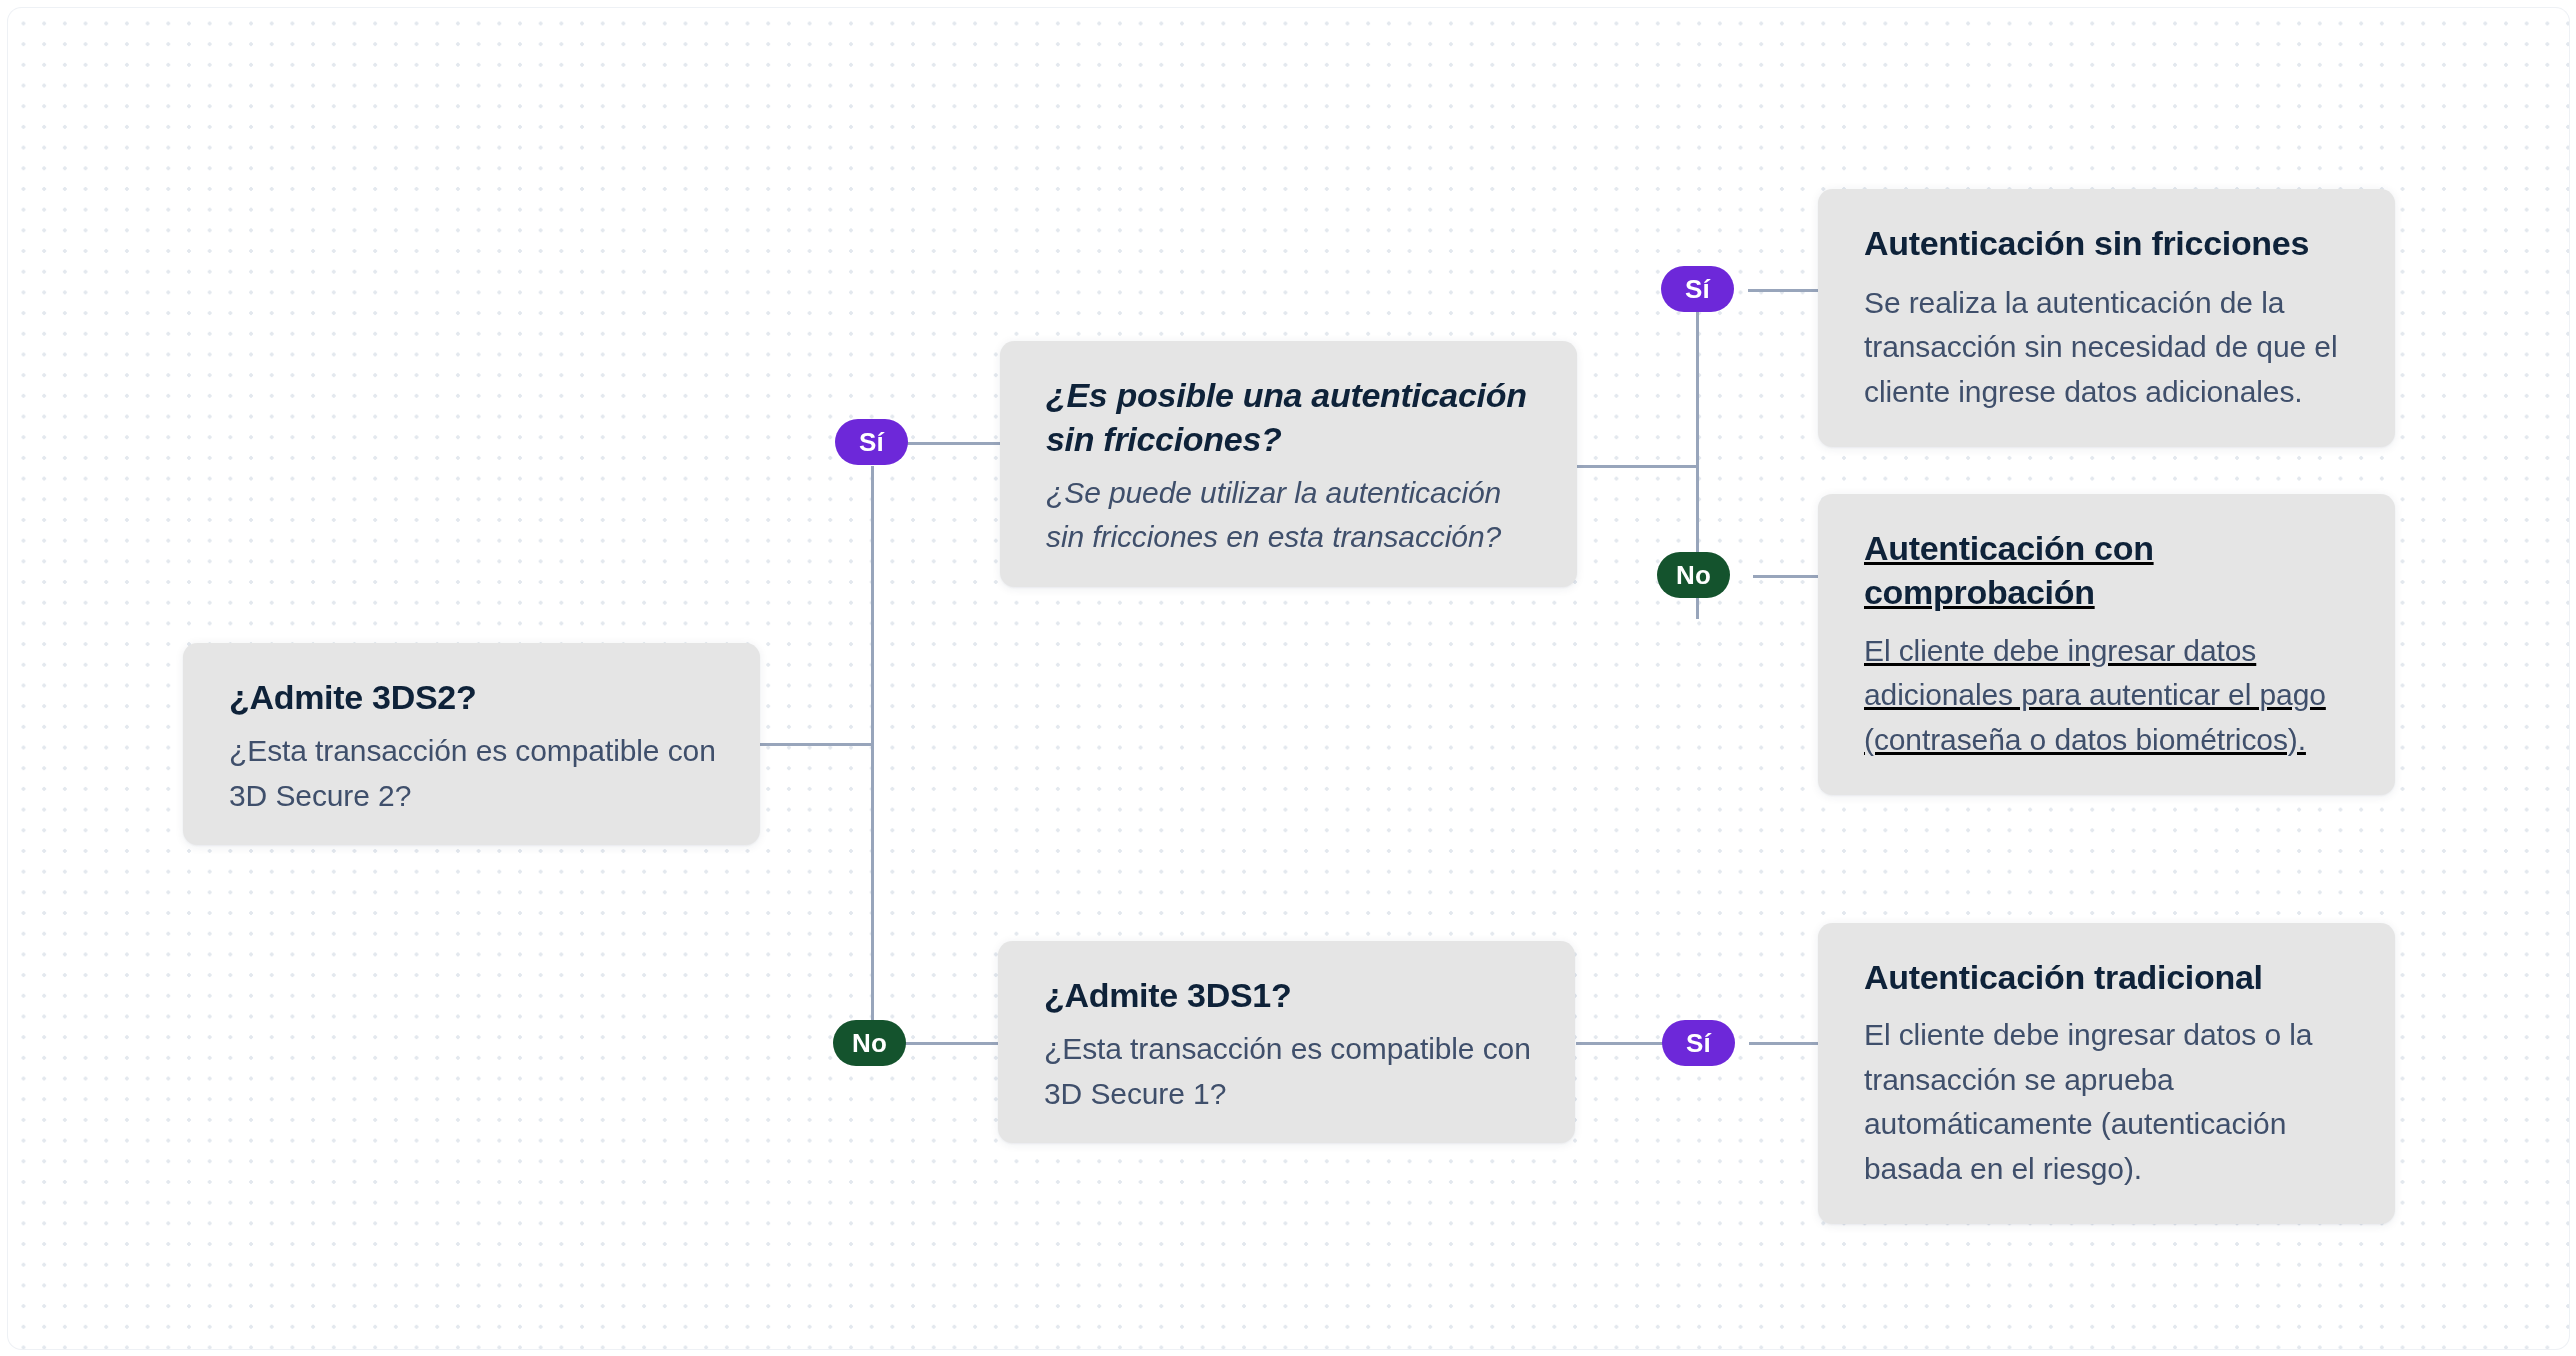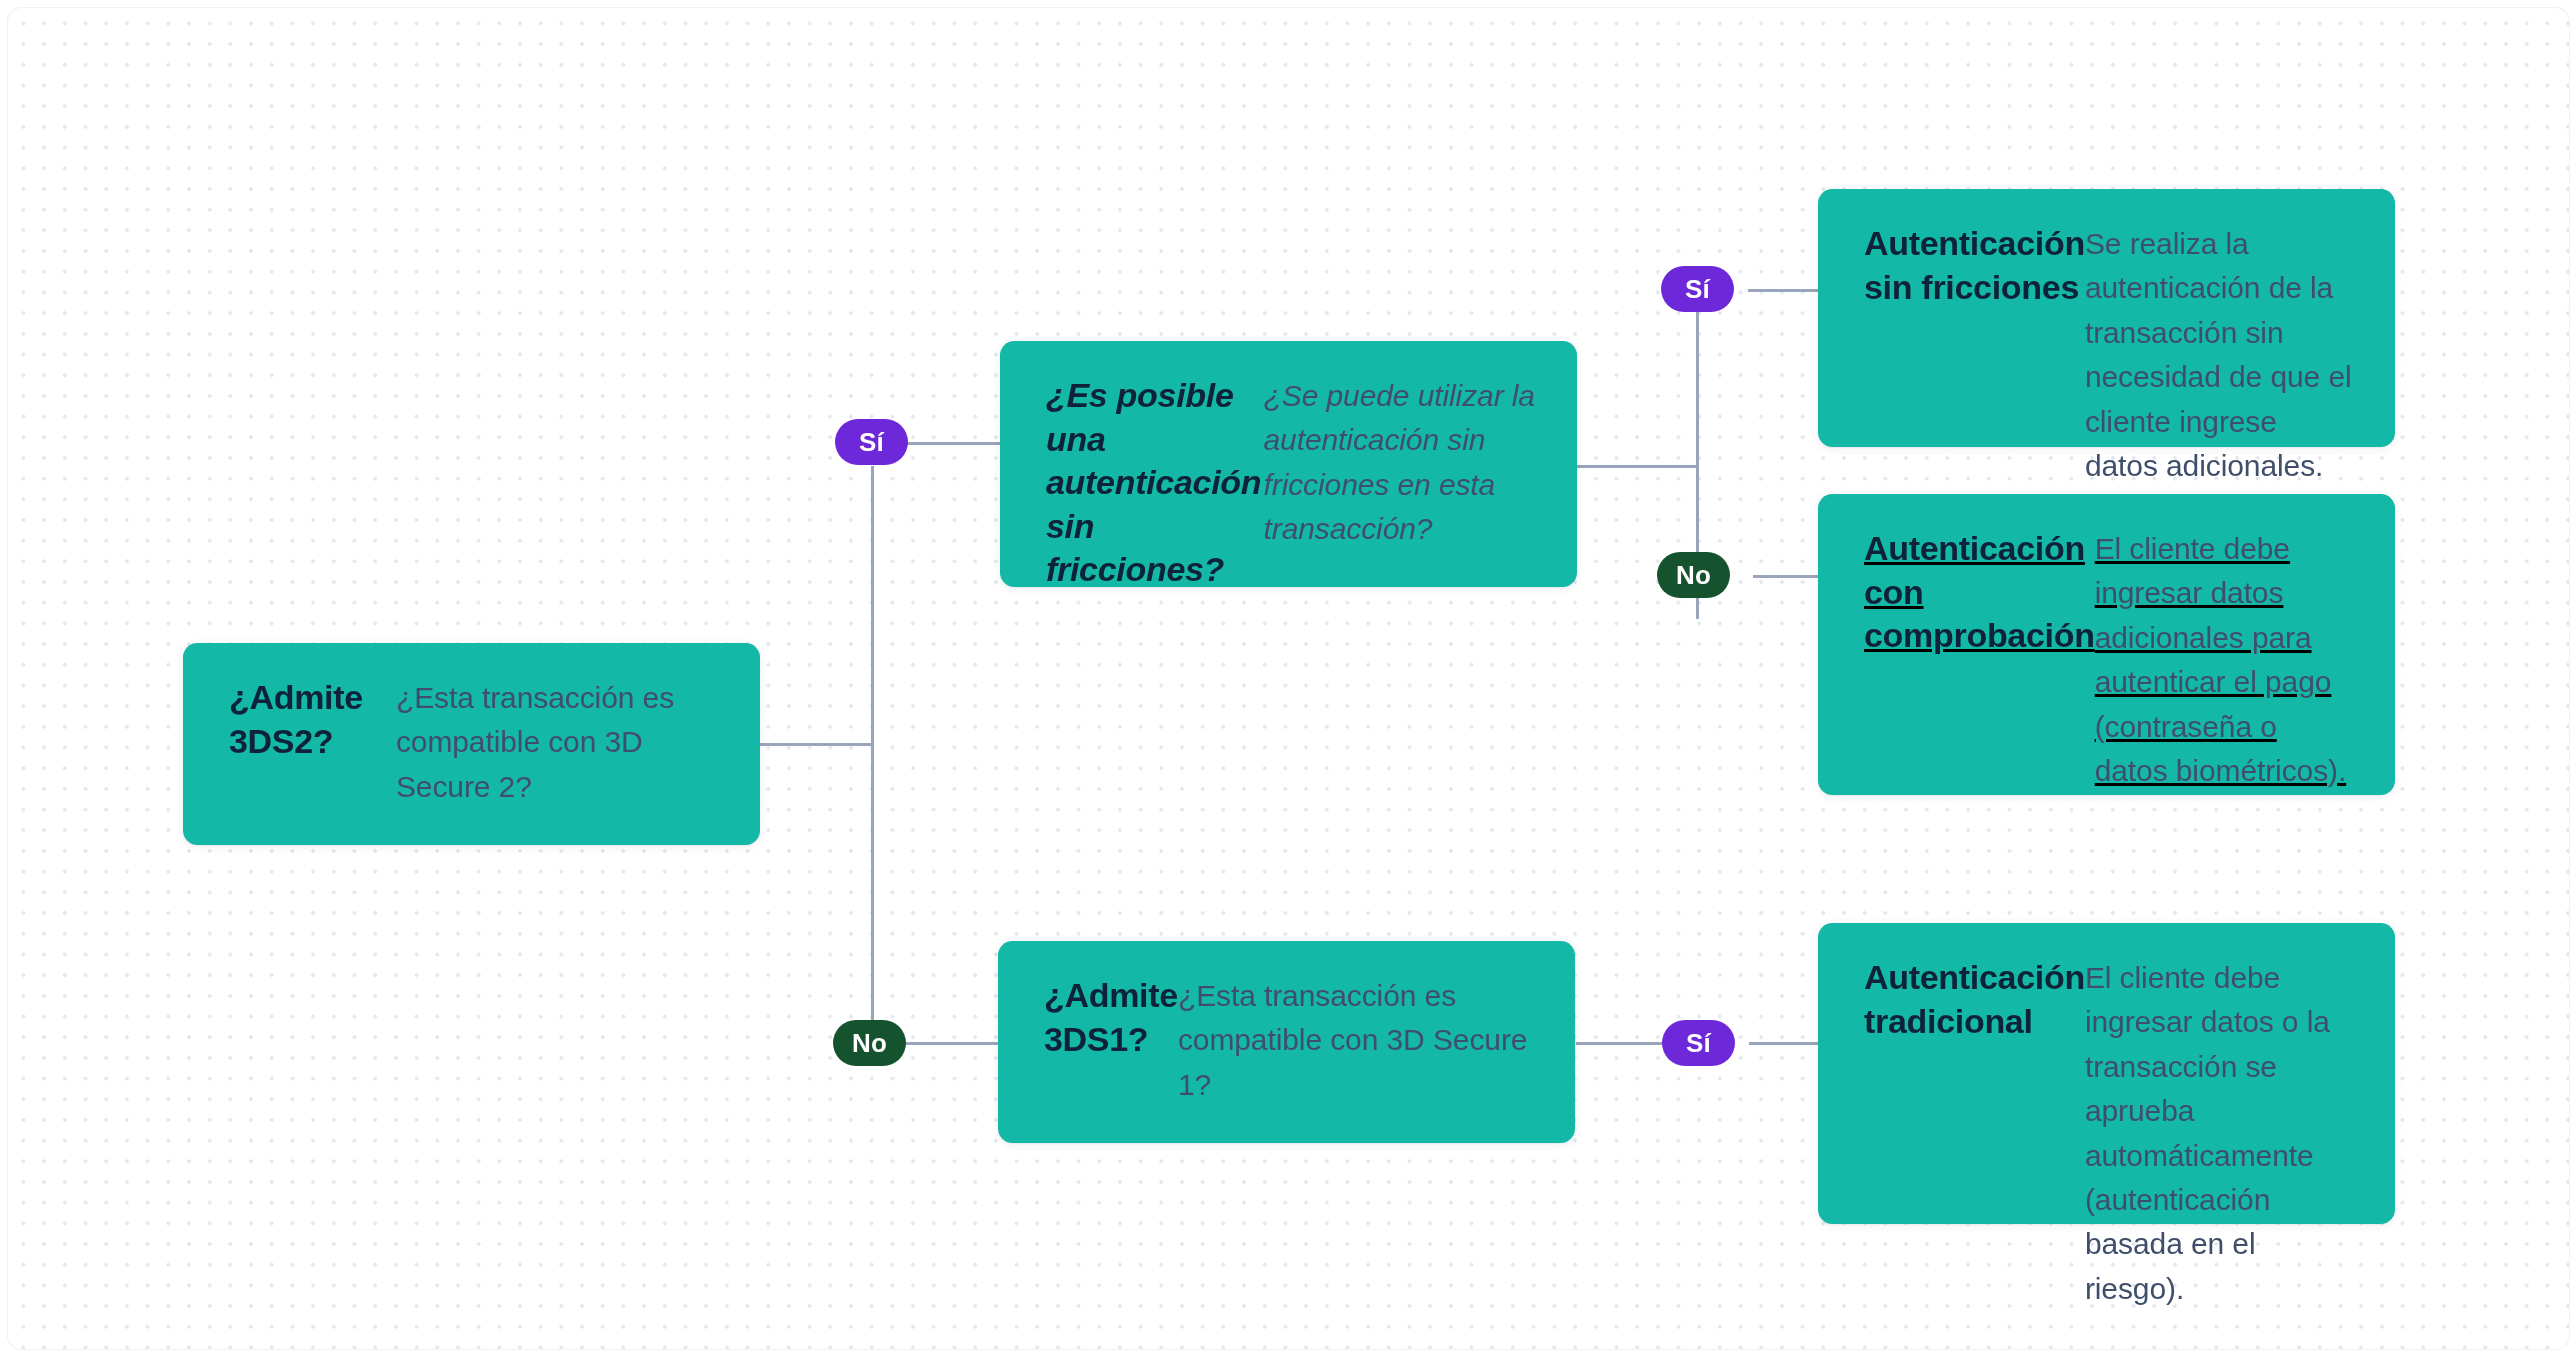--- a/index.html
+++ b/index.html
@@ -38,27 +38,27 @@
     position: absolute;
     background: #98a5bb;
   }
   .line-h { height: 2.9px; }
   .line-v { width: 2.9px; }
 
   
   .card {
     position: absolute;
     box-sizing: border-box;
-    background: #14b8a6;
+    background: #e5e5e5;
     border-radius: 14.4px;
     box-shadow: 0 1.9px 9.6px rgba(27, 42, 73, 0.07),
                 0 1px 1.9px rgba(27, 42, 73, 0.05);
     padding: 33px 38px 33px 46px;
     display: flex;
-    flex-direction: row;
+    flex-direction: column;
     justify-content: space-between;
   }
 
   .card-title {
     color: #0e2239;
     font-size: 34px;
     font-weight: 700;
     line-height: 1.28;
     letter-spacing: -0.3px;
     margin: 0 0 9.6px 0;
@@ -113,21 +113,21 @@
   <div class="line-v" style="left:1696px; top:309px; height:310px;"></div>
 
   <div class="line-h" style="left:1748px; top:289px; width:109px;"></div>
 
   <div class="line-h" style="left:1753px; top:575px; width:104px;"></div>
 
   <div class="line-h" style="left:1576px; top:1042px; width:118px;"></div>
 
   <div class="line-h" style="left:1749px; top:1042px; width:108px;"></div>
 
-  <div class="card" style="left:183px; top:643px; width:577px; height:202px;gap:33px;">
+  <div class="card" style="left:183px; top:643px; width:577px; height:202px;">
     <p class="card-title">¿Admite 3DS2?</p>
     <p class="card-desc">¿Esta transacción es compatible con 3D Secure 2?</p>
   </div>
 
   <div class="card" style="left:1000px; top:341px; width:577px; height:246px;font-style:italic;">
     <p class="card-title">¿Es posible una autenticación sin fricciones?</p>
     <p class="card-desc">¿Se puede utilizar la autenticación sin fricciones en esta transacción?</p>
   </div>
 
   <div class="card" style="left:998px; top:941px; width:577px; height:202px;">

